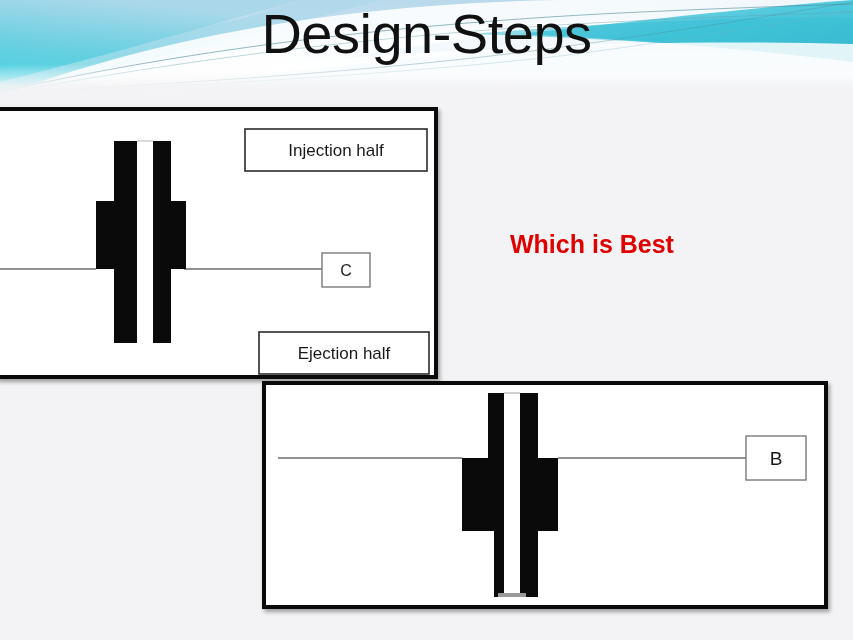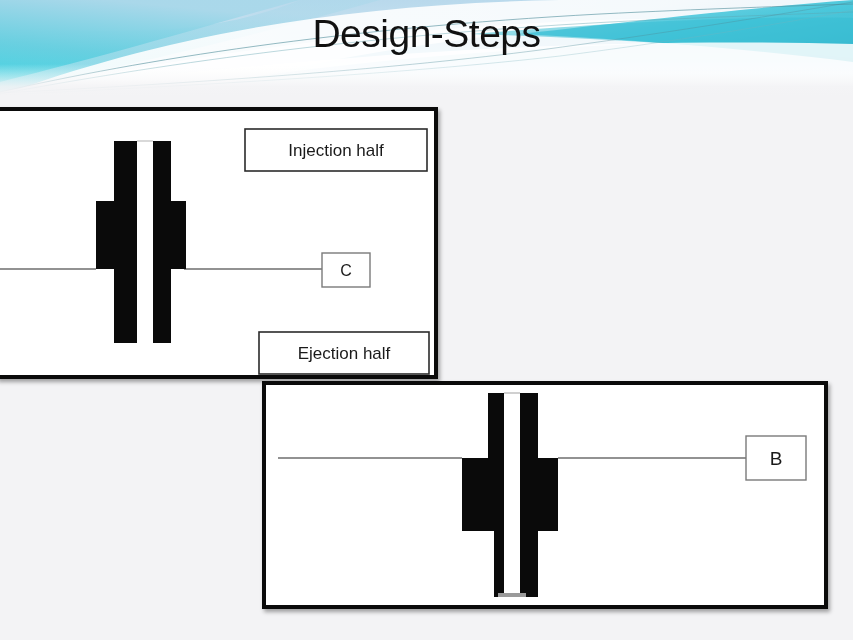--- a/index.html
+++ b/index.html
@@ -24,21 +24,21 @@
     height: 96px;
     overflow: hidden;
   }
   #banner svg { display: block; }
 
   #slide-title {
     position: absolute;
     left: 0; top: 4px;
     width: 853px;
     text-align: center;
-    font-size: 39px;
+    font-size: 56px;
     line-height: 60px;
     color: #111111;
     font-family: "Liberation Sans", sans-serif;
     font-weight: 400;
     letter-spacing: -0.5px;
     white-space: nowrap;
     z-index: 5;
   }
 
   
@@ -186,20 +186,21 @@
         <text id="lbl-c" x="346" y="165" text-anchor="middle" font-family="Liberation Sans, sans-serif" font-size="16" fill="#1a1a1a">C</text>
       </g>
 
       <g>
         <rect x="259" y="221" width="170" height="42" fill="#ffffff" stroke="#2b2b2b" stroke-width="1.6"></rect>
         <text id="lbl-ejection" x="344" y="248" text-anchor="middle" font-family="Liberation Sans, sans-serif" font-size="17" fill="#1a1a1a">Ejection half</text>
       </g>
     </svg>
   </div>
 
+  <div id="which-is-best" style="color: rgb(224, 0, 0);">Which is Best</div>
 
   <div id="pic-bottom" class="pic-frame">
     <svg width="558" height="220" viewBox="0 0 558 220" xmlns="http://www.w3.org/2000/svg">
       <rect x="0" y="0" width="558" height="220" fill="#ffffff"></rect>
 
       <line x1="12" y1="73" x2="196" y2="73" stroke="#6e6e6e" stroke-width="1.6"></line>
 
       <line x1="292" y1="73" x2="480" y2="73" stroke="#6e6e6e" stroke-width="1.6"></line>
 
       <g>

